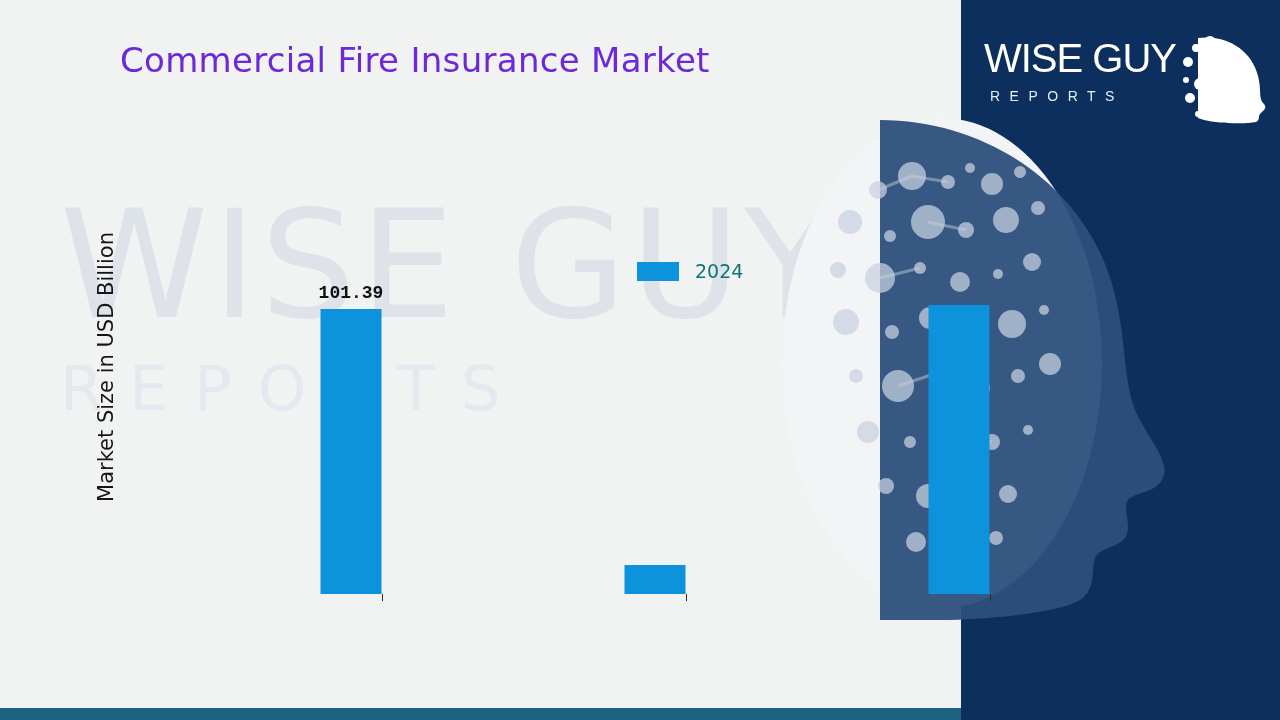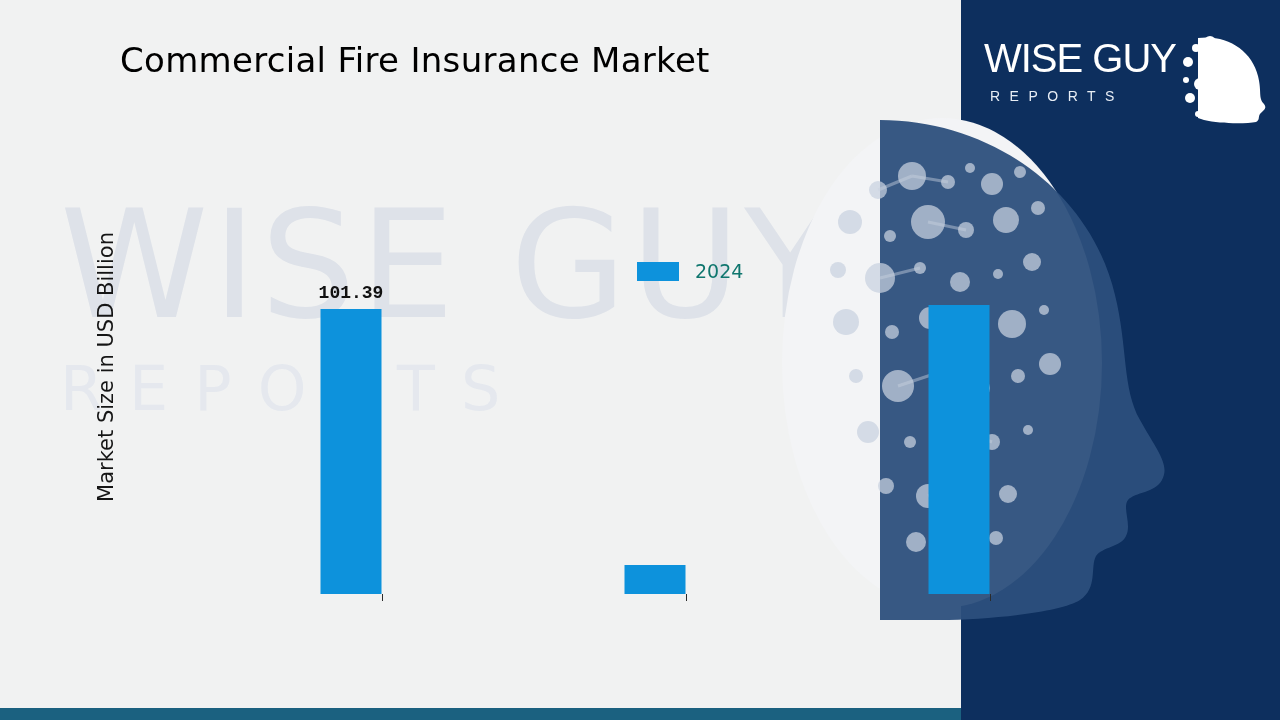--- a/index.html
+++ b/index.html
@@ -36,21 +36,21 @@
     color:#d8dde6;opacity:.75;line-height:1;white-space:nowrap;
   }
   .wm-sub{
     font-size:62px;letter-spacing:26px;font-weight:400;
     color:#e3e7ee;opacity:.85;line-height:1;margin-top:18px;white-space:nowrap;
   }
 
   
   .title{
     position:absolute;left:120px;top:40px;
-    font-size:34px;color:#000000;font-weight:400;letter-spacing:.3px;
+    font-size:34px;color:#6d28d9;font-weight:400;letter-spacing:.3px;
     white-space:nowrap;
   }
 
   
   .ylabel{
     position:absolute;left:-74px;top:355px;width:360px;
     transform:rotate(-90deg);transform-origin:center center;
     text-align:center;font-size:21px;color:#151515;white-space:nowrap;
   }
 

